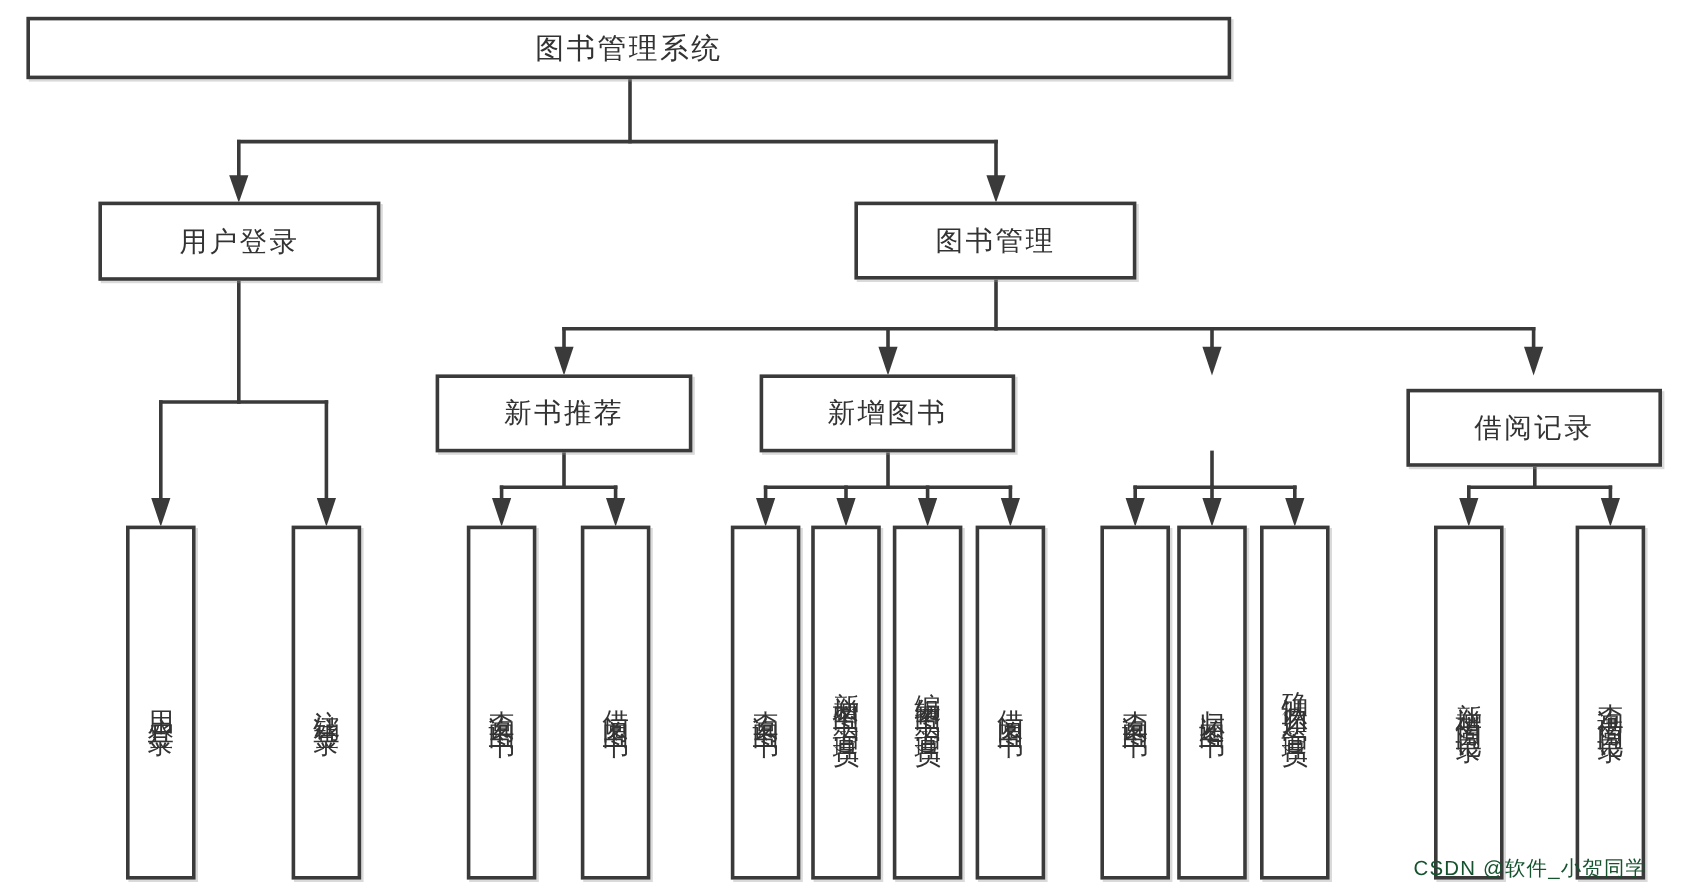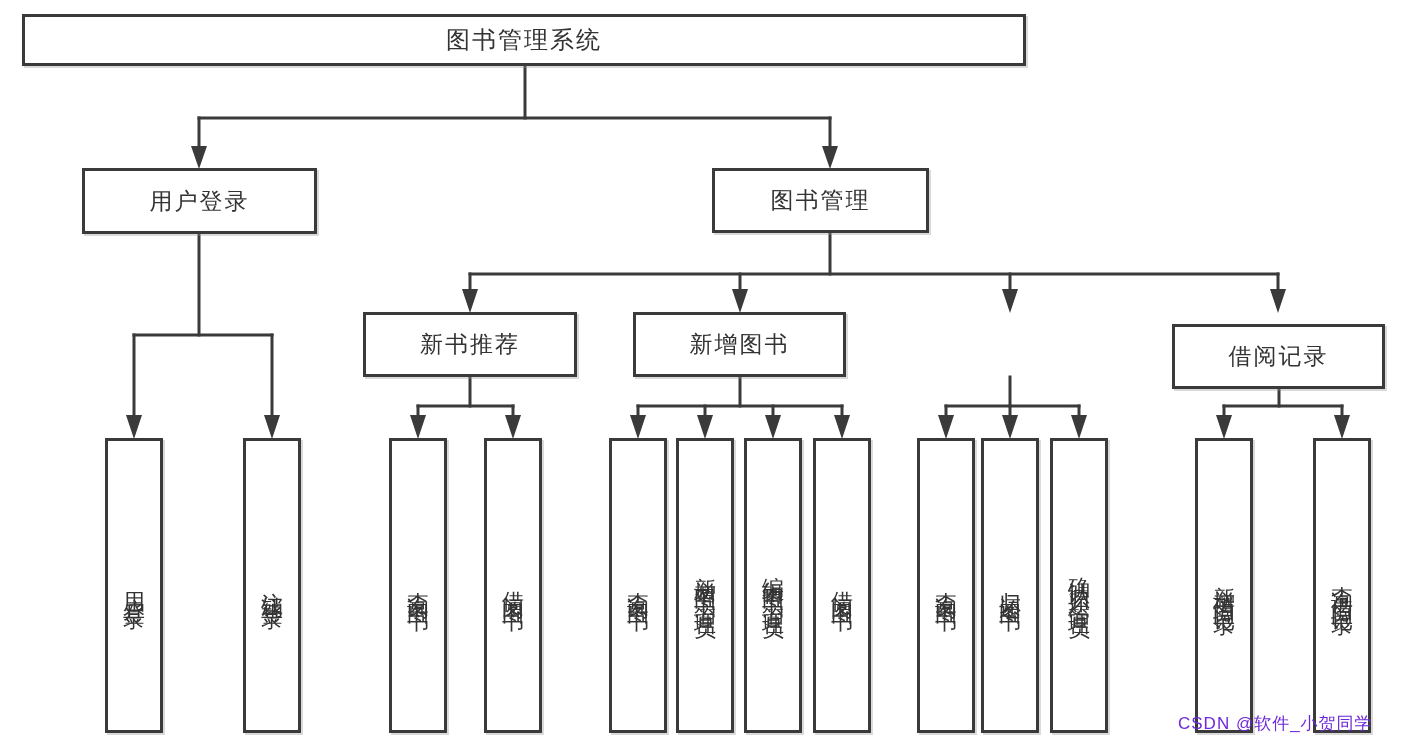--- a/index.html
+++ b/index.html
@@ -16,21 +16,21 @@
   }
   .node.root{font-size:24px;}
   .v{
     position:absolute;box-sizing:border-box;background:#ffffff;
     border:3px solid #3a3a3a;box-shadow:2px 2px 0 rgba(150,150,150,0.35);
     writing-mode:vertical-rl;text-align:center;line-height:52px;
     font-size:22px;letter-spacing:6px;color:#333333;
   }
   .watermark{
     position:absolute;left:1178px;top:712px;
-    font-size:17px;letter-spacing:1px;color:#6d28d9;white-space:nowrap;
+    font-size:17px;letter-spacing:1px;color:#14532d;white-space:nowrap;
   }
 </style>
 </head>
 <body>
 
 <div class="canvas">
 
   <svg class="wires" viewBox="0 0 1405 747" xmlns="http://www.w3.org/2000/svg">
     <g stroke="#3a3a3a" stroke-width="3" stroke-linecap="square" fill="none">
 
@@ -93,21 +93,21 @@
       <polygon points="1002,415 1018,415 1010,439"></polygon>
       <polygon points="1071,415 1087,415 1079,439"></polygon>
       <polygon points="1216,415 1232,415 1224,439"></polygon>
       <polygon points="1334,415 1350,415 1342,439"></polygon>
     </g>
   </svg>
 
   <div class="node root" style="left:22px;top:14px;width:1004px;height:52px;">图书管理系统</div>
 
   <div class="node" style="left:82px;top:168px;width:235px;height:66px;">用户登录</div>
-  <div class="node" style="left:712px;top:168px;width:217px;height:65px;">图书管理</div>
+  <div class="node" style="left:712px;top:168px;width:235px;height:65px;">图书管理</div>
 
   <div class="node" style="left:363px;top:312px;width:214px;height:65px;">新书推荐</div>
   <div class="node" style="left:633px;top:312px;width:213px;height:65px;">新增图书</div>
   <div class="node" style="left:1172px;top:312px;width:213px;height:65px;margin-top:12px;">借阅记录</div>
 
   <div class="v" style="left:105px;top:438px;width:58px;height:295px;">用户登录</div>
   <div class="v" style="left:243px;top:438px;width:58px;height:295px;">注销登录</div>
 
   <div class="v" style="left:389px;top:438px;width:58px;height:295px;">查询图书</div>
   <div class="v" style="left:484px;top:438px;width:58px;height:295px;">借阅图书</div>

